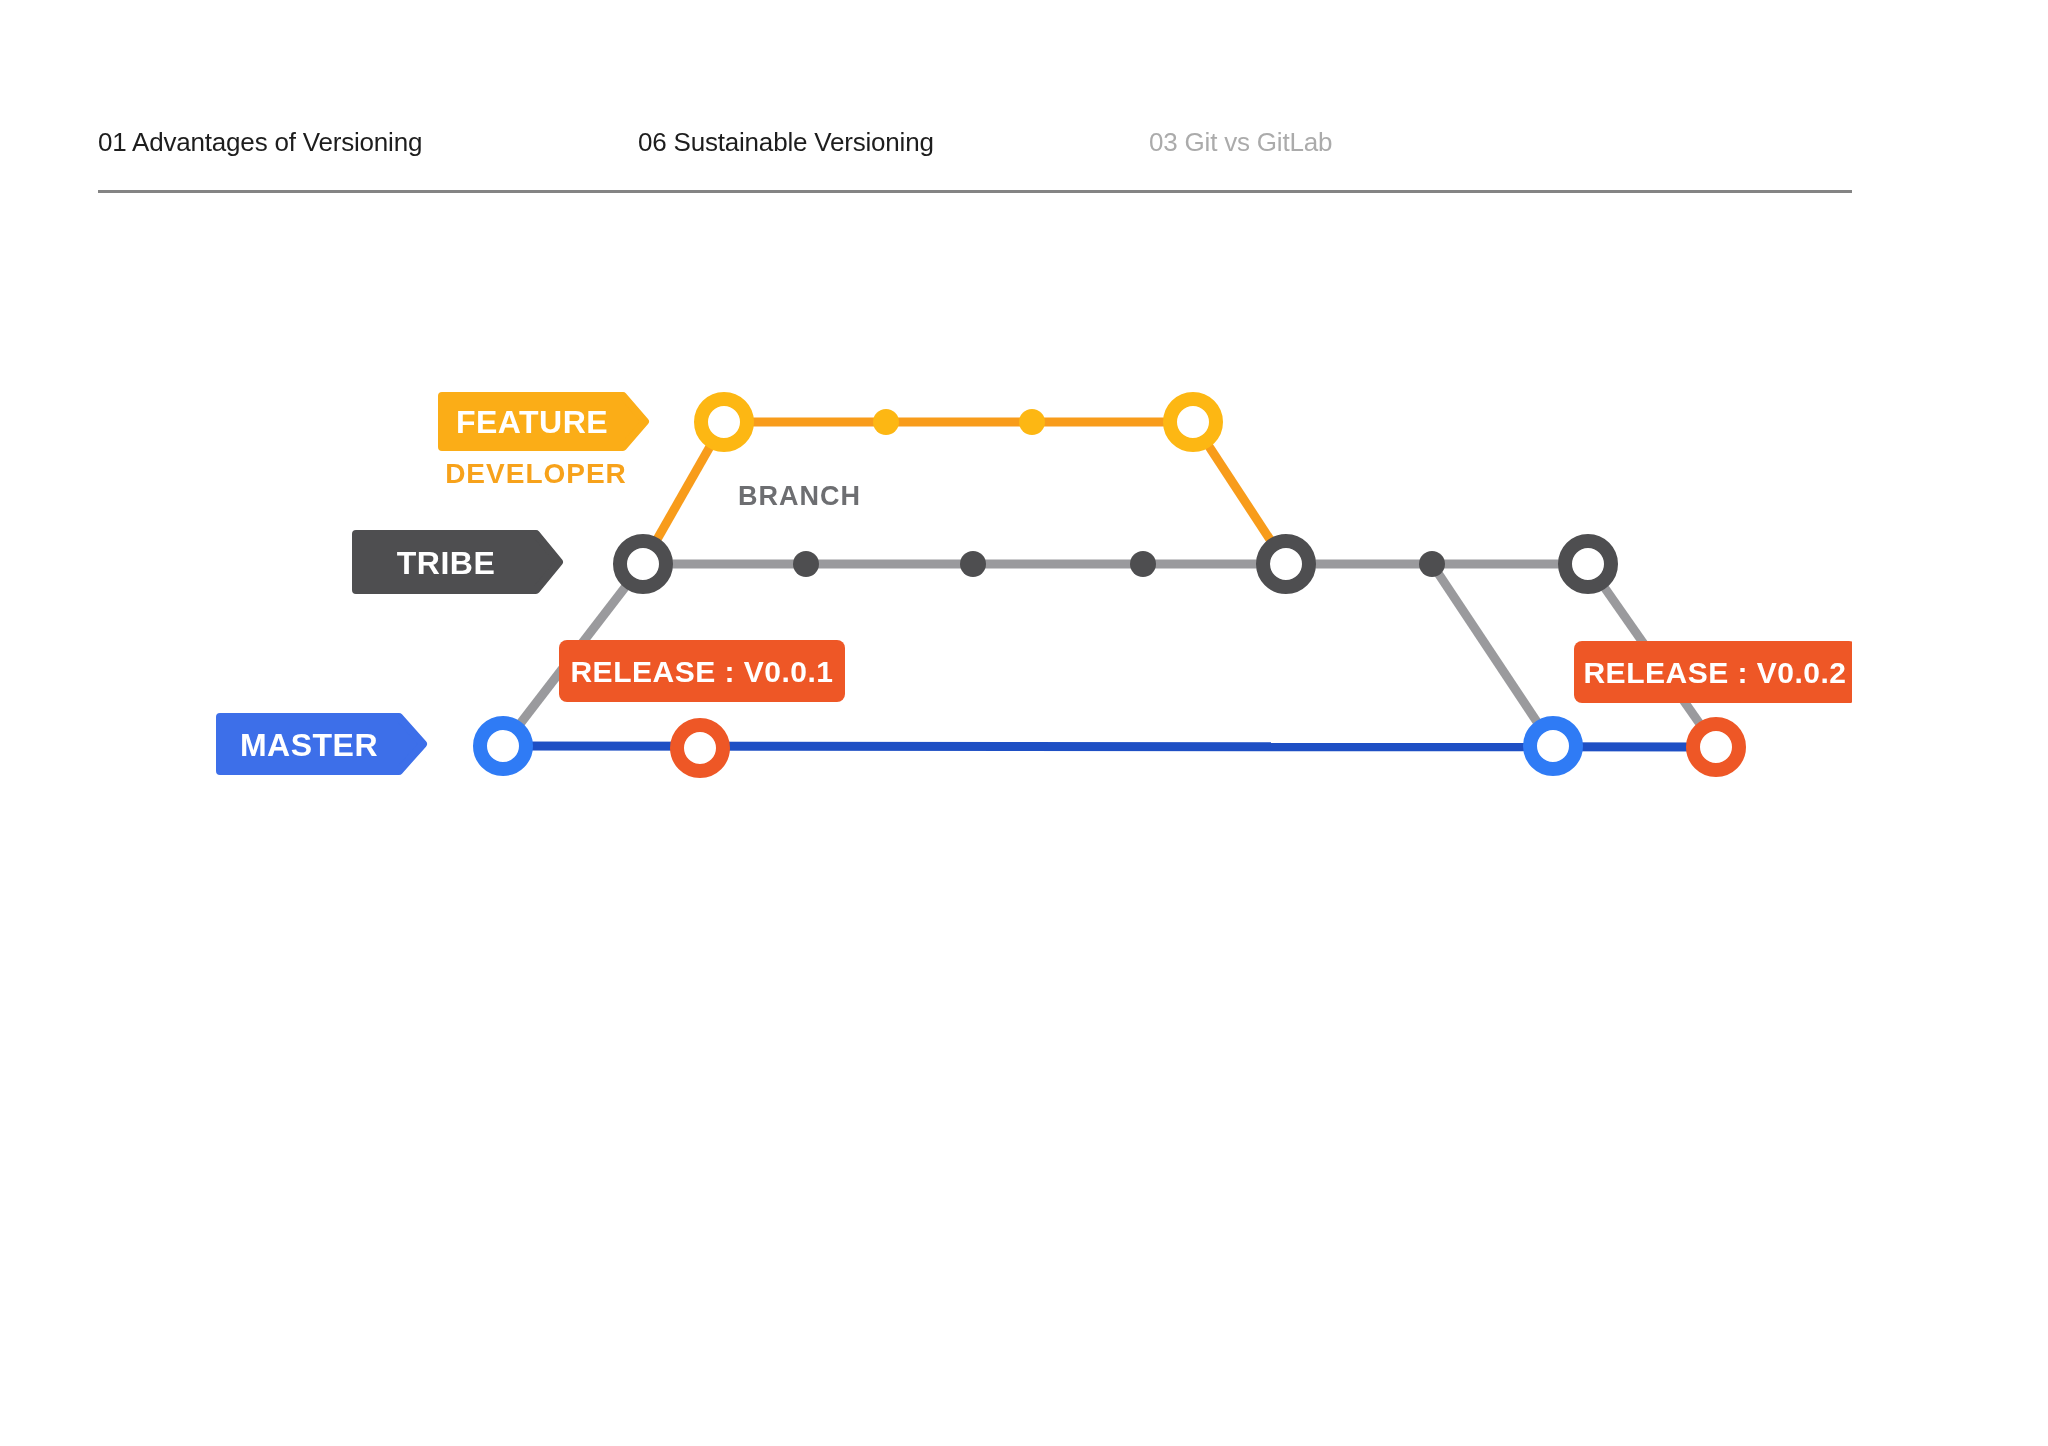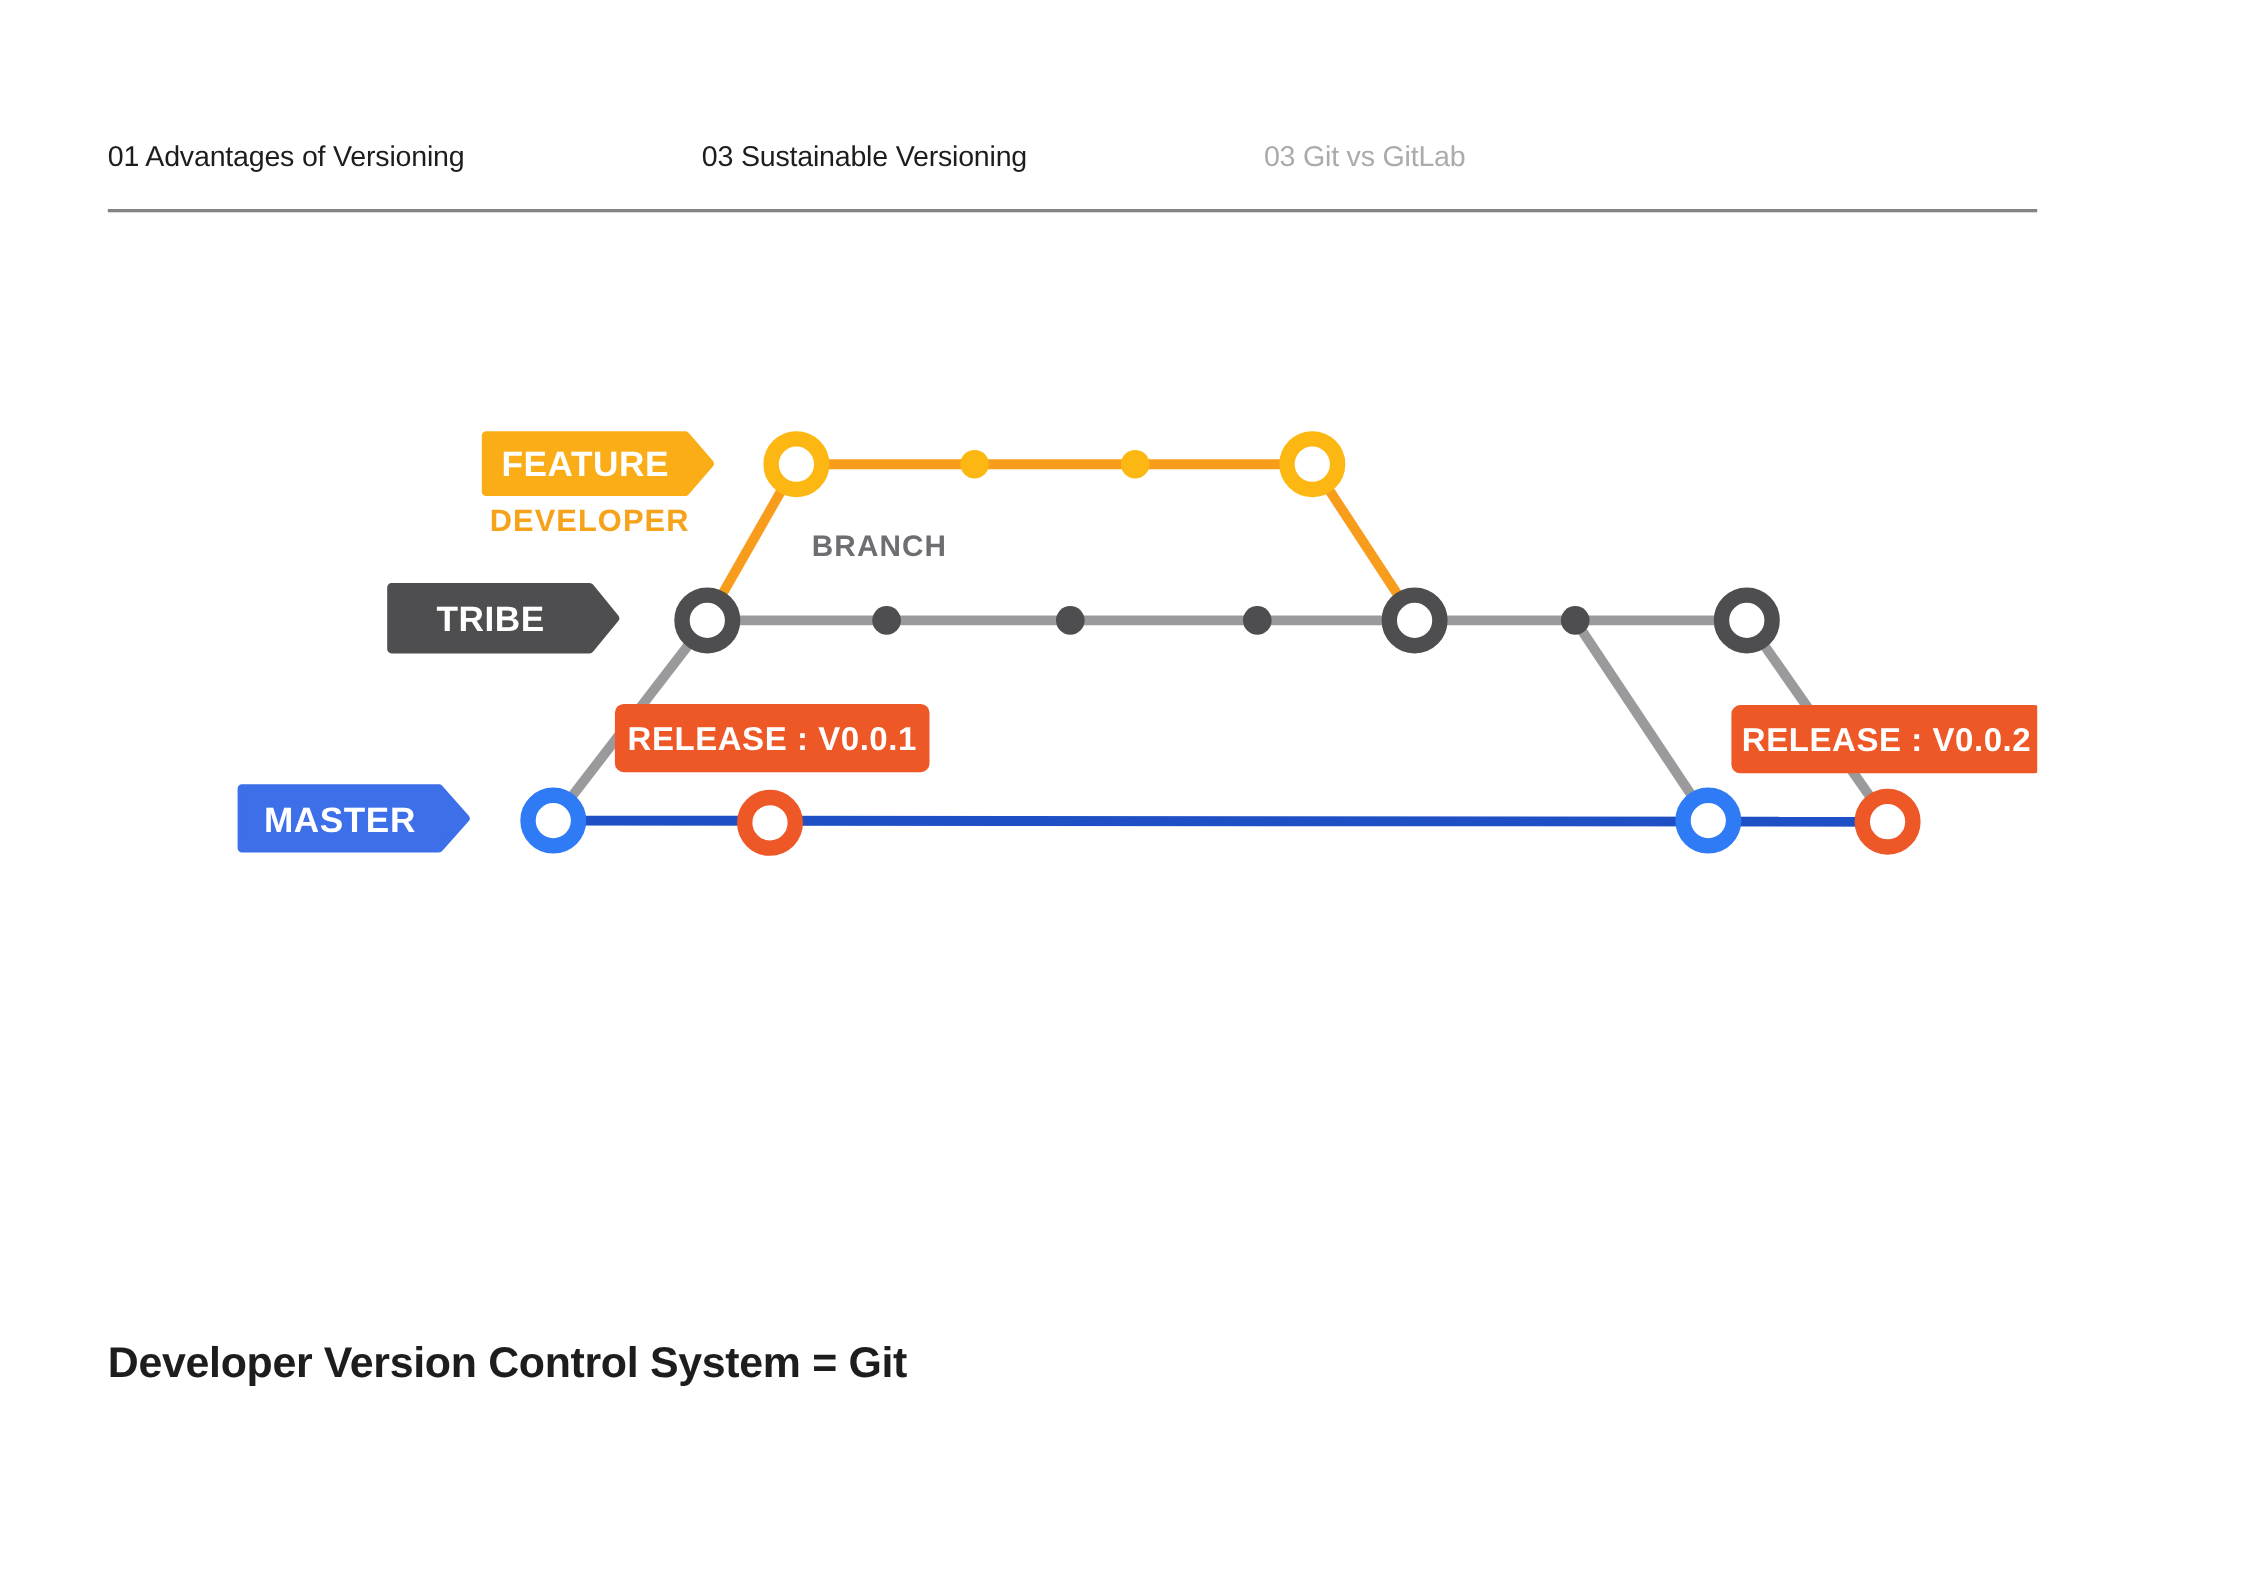--- a/index.html
+++ b/index.html
@@ -44,21 +44,21 @@
     color:var(--ink);letter-spacing:-0.3px;}
   .footer-subtitle{position:absolute;left:98px;top:1308px;font-size:29px;
     color:var(--ink);letter-spacing:-0.3px;}
 </style>
 </head>
 <body>
 
 <div class="slide">
 
   <div class="nav-item nav-1">01 Advantages of Versioning</div>
-  <div class="nav-item nav-2">03 Sustainable Versioning</div>
+  <div class="nav-item nav-2">06 Sustainable Versioning</div>
   <div class="nav-item nav-3 inactive">03 Git vs GitLab</div>
   <div class="divider"></div>
 
   <svg class="graph" width="2048" height="1446" viewBox="0 0 2048 1446">
 
     <line class="edge orange" x1="724" y1="422" x2="1193" y2="422"></line>
     <line class="edge orange" x1="643" y1="564" x2="724" y2="422"></line>
     <line class="edge orange" x1="1193" y1="422" x2="1286" y2="564"></line>
     <line class="edge gray" x1="643" y1="564" x2="1588" y2="564"></line>
     <line class="edge gray" x1="503" y1="746" x2="643" y2="564"></line>
@@ -93,14 +93,13 @@
     <circle class="ring gold" cx="1193" cy="422" r="23"></circle>
     <circle class="ring dark" cx="643" cy="564" r="23"></circle>
     <circle class="ring dark" cx="1286" cy="564" r="23"></circle>
     <circle class="ring dark" cx="1588" cy="564" r="23"></circle>
     <circle class="ring blue" cx="503" cy="746" r="23"></circle>
     <circle class="ring blue" cx="1553" cy="746" r="23"></circle>
     <circle class="ring red" cx="700" cy="748" r="23"></circle>
     <circle class="ring red" cx="1716" cy="747" r="23"></circle>
   </svg>
 
-  <div class="footer-title">Developer Version Control System = Git</div>
 </div>
 
 </body></html>

